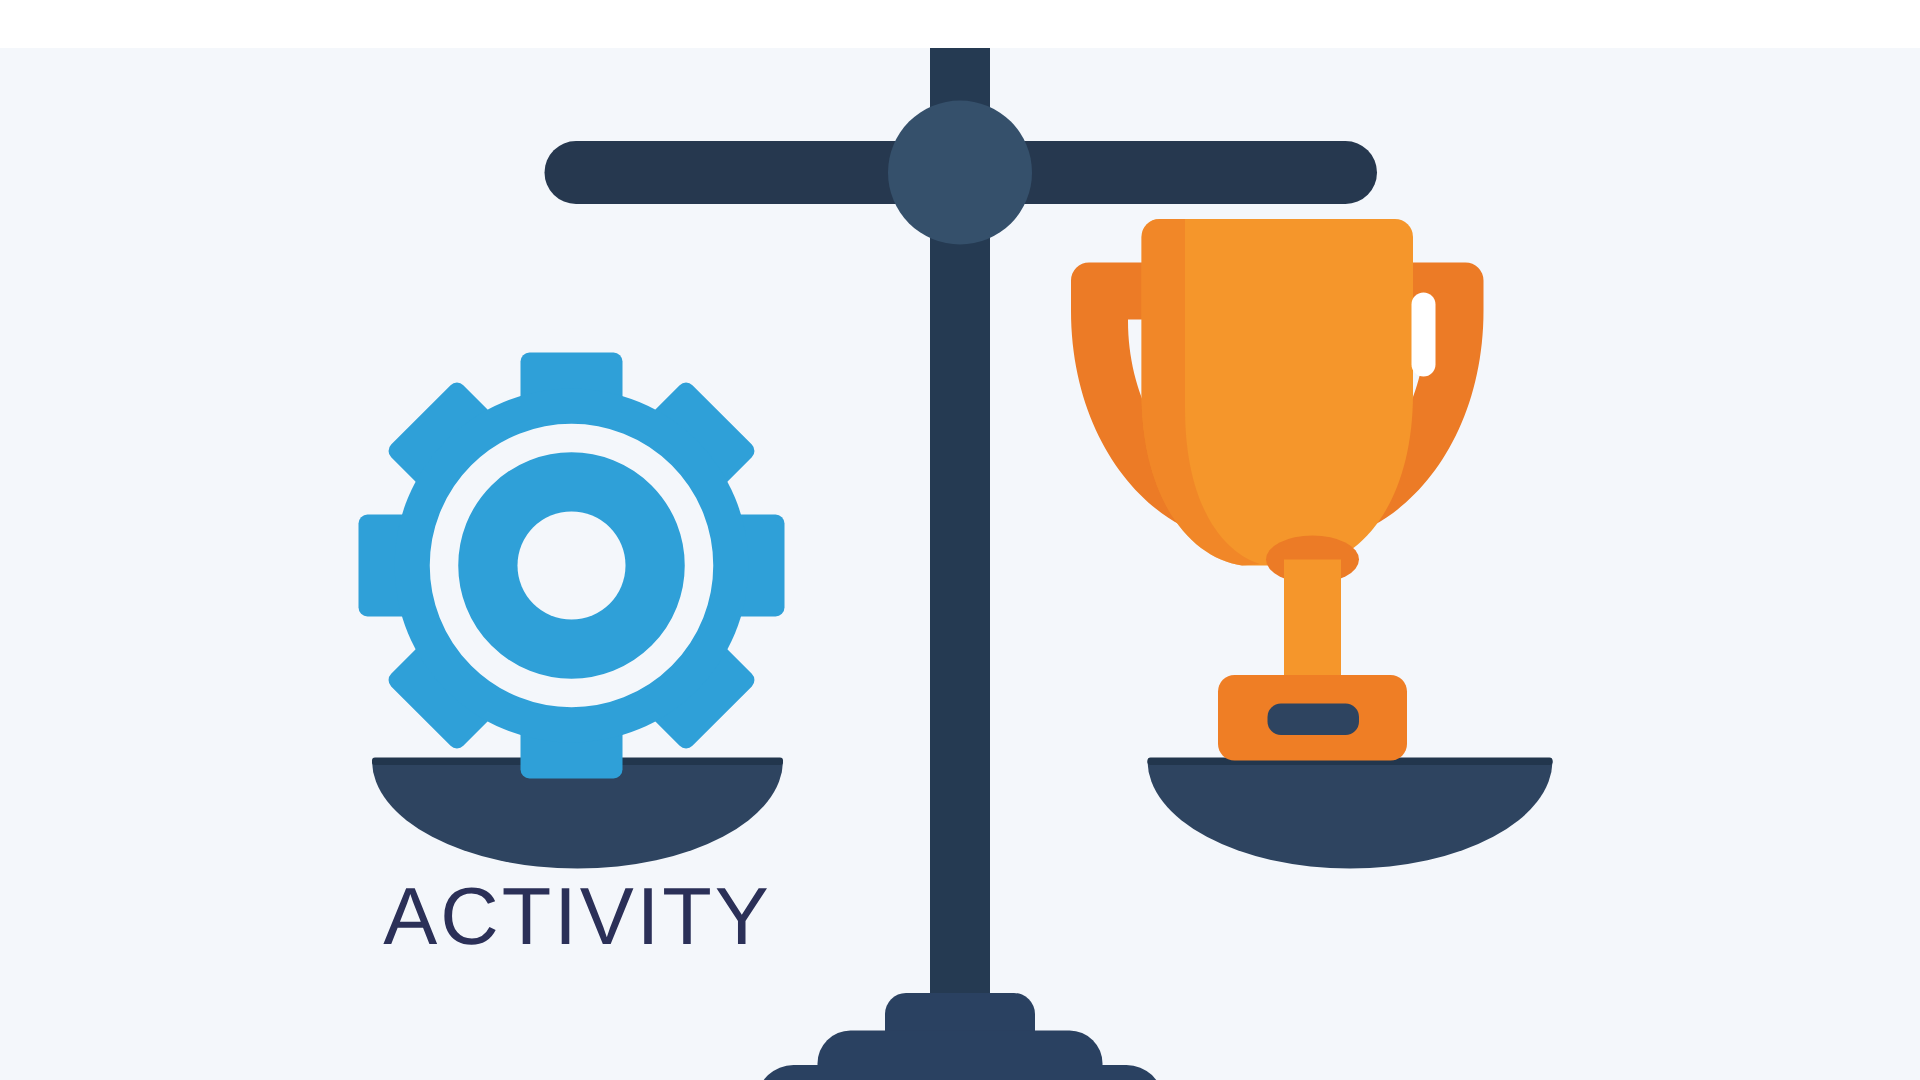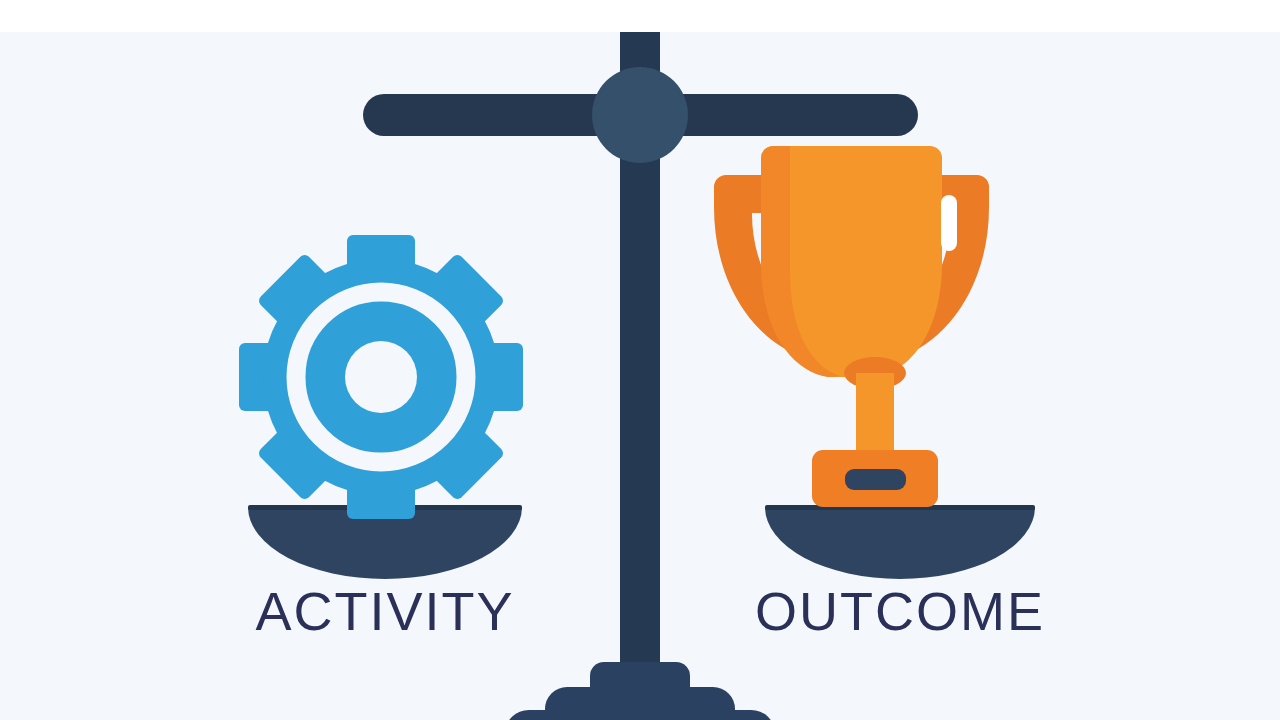--- a/index.html
+++ b/index.html
@@ -132,14 +132,13 @@
 
       <rect x="812" y="418" width="126" height="57" rx="11" fill="#ef7e25"></rect>
 
       <rect x="845" y="437" width="61" height="21" rx="9" fill="#2e4460"></rect>
     </g>
 
   </svg>
 
   <div class="label" id="label-activity" style="color: rgb(43, 48, 88);">ACTIVITY</div>
 
-  <div class="label" id="label-outcome" style="color: rgb(43, 48, 88);">OUTCOME</div>
 </div>
 
 </body></html>

